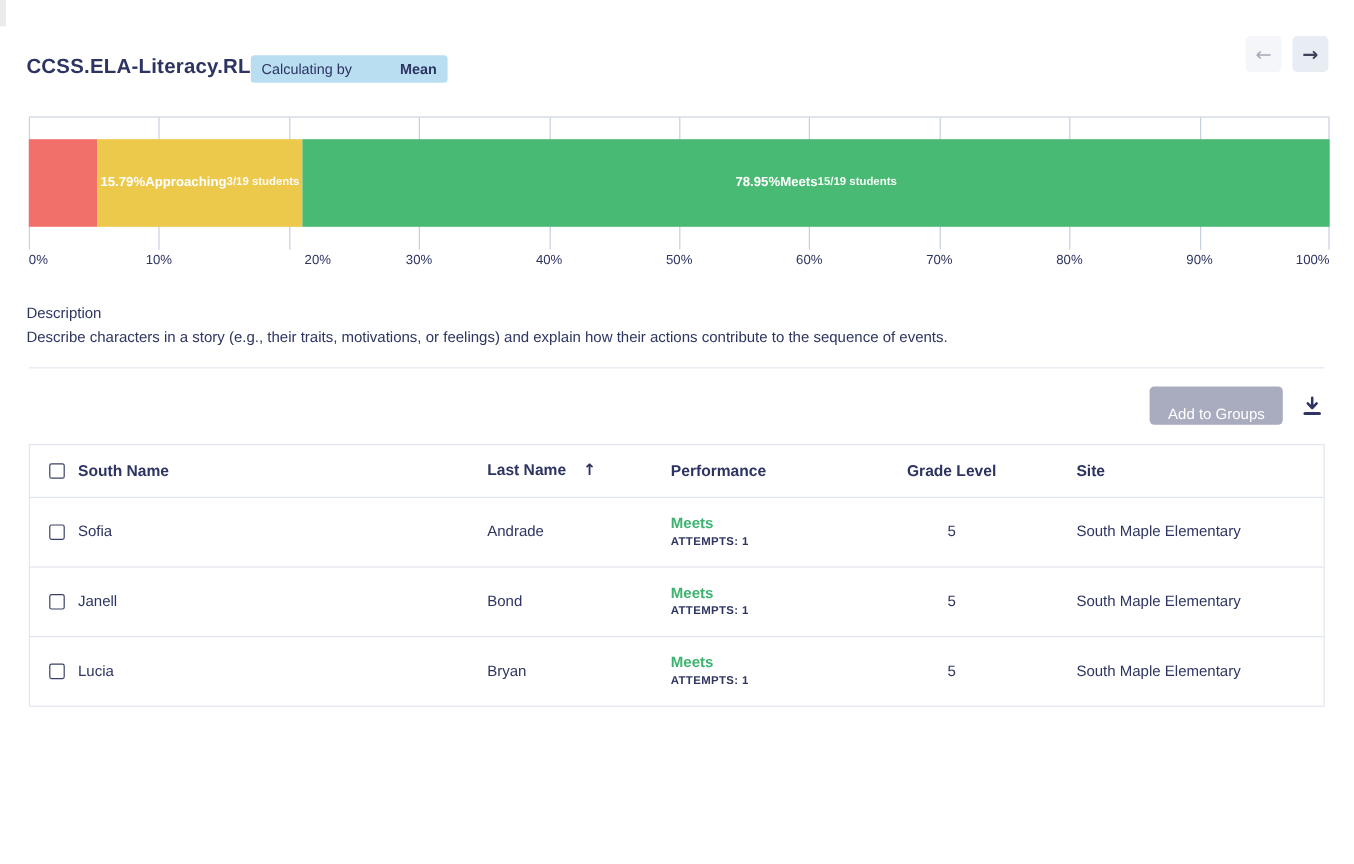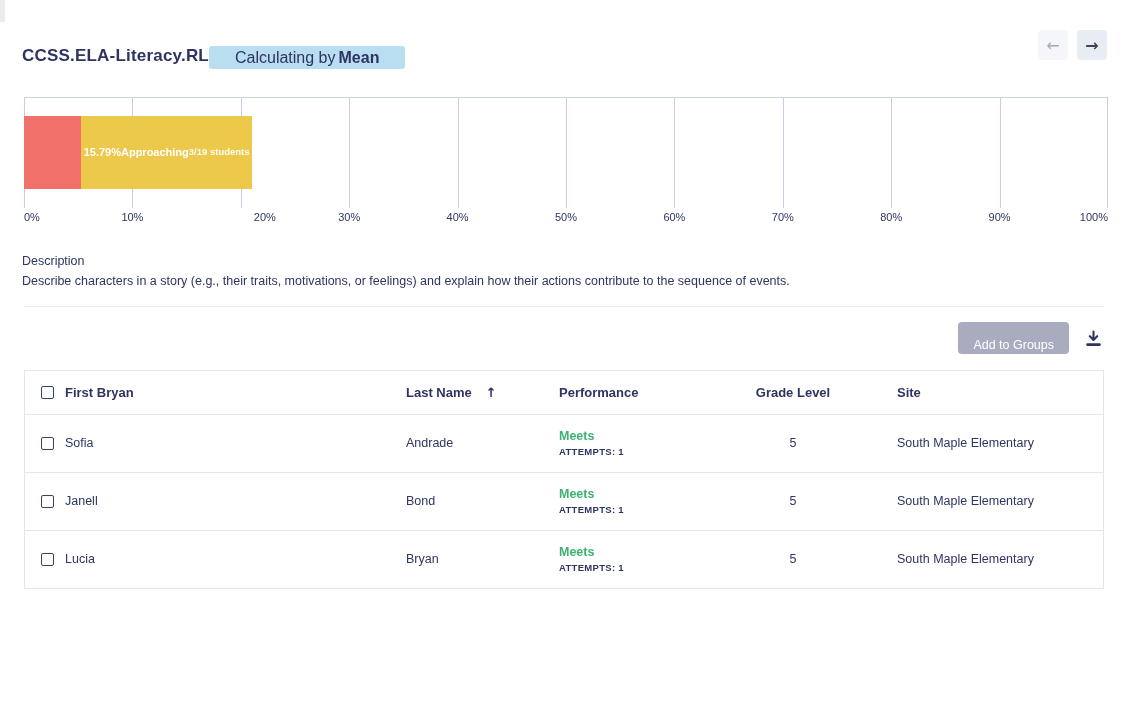--- a/index.html
+++ b/index.html
@@ -4,21 +4,21 @@
 <style>
   * { margin: 0; padding: 0; box-sizing: border-box; }
   html,body { width: 1128px; height: 720px; background: #ffffff; }
   body { font-family: "Liberation Sans", sans-serif; color: #2e3561; position: relative; overflow: hidden; }
 
   .edge-strip { position: absolute; left: 0; top: 0; width: 5px; height: 22px; background: #ebebeb; }
 
   
   .page-title { position: absolute; left: 22px; top: 46px; font-size: 17px; font-weight: bold; letter-spacing: 0.2px; color: #2d3462; }
   .calc-badge { position: absolute; left: 209px; top: 46px; height: 23px; display: inline-flex; align-items: center;
-    padding: 0 26px; background: #b9ddf1; border-radius: 3px; font-size: 16px; color: #2d3462; white-space: nowrap; }
+    padding: 0 9px; background: #b9ddf1; border-radius: 3px; font-size: 12px; color: #2d3462; white-space: nowrap; gap: 37px; }
   .calc-badge b { margin-left: 3px; }
   .nav-btn { position: absolute; top: 30px; width: 30px; height: 30px; border: none; border-radius: 4px;
     display: flex; align-items: center; justify-content: center; font-size: 16px; cursor: pointer;
     font-family: "DejaVu Sans", sans-serif; }
   .nav-btn.prev { left: 1038px; background: #f4f6f9; color: #a4aab6; }
   .nav-btn.next { left: 1077px; background: #e8edf4; color: #3d4358; font-weight: bold; }
 
   
   .chart { position: absolute; left: 24px; top: 97px; width: 1084px; height: 130px; }
   .plot { position: absolute; left: 0; top: 0; width: 100%; height: 110px; border-top: 1px solid #ccd3e0; }
@@ -88,20 +88,25 @@
       <div class="gridline" style="left: 80%;"></div>
       <div class="gridline" style="left: 90%;"></div>
       <div class="gridline" style="left: calc(100% - 1px);"></div>
       <div class="bar">
         <div class="seg" style="width: 5.26%; background: rgb(242, 112, 106);"></div>
         <div class="seg" style="width: 15.79%; background: rgb(236, 200, 75);">
           <div class="pct">15.79%</div>
           <div class="segname">Approaching</div>
           <div class="students">3/19 students</div>
         </div>
+        <div class="seg" style="width: 78.95%; background: rgb(73, 186, 115);">
+          <div class="pct">78.95%</div>
+          <div class="segname">Meets</div>
+          <div class="students">15/19 students</div>
+        </div>
       </div>
     </div>
   <div id="axis">
       <span class="axis-label first" style="left: 0%;">0%</span>
       <span class="axis-label" style="left: 10%;">10%</span>
       <span class="axis-label" style="left: 20%; margin-left: 24px;">20%</span>
       <span class="axis-label" style="left: 30%;">30%</span>
       <span class="axis-label" style="left: 40%;">40%</span>
       <span class="axis-label" style="left: 50%;">50%</span>
       <span class="axis-label" style="left: 60%;">60%</span>
@@ -131,21 +136,21 @@
         <col class="c2">
         <col class="c3">
         <col class="c4">
         <col class="c5">
       </colgroup>
     <thead>
       <tr>
         <th>
           <span class="cell-pad">
             <span class="checkbox"></span>
-            <span>First Bryan</span>
+            <span>South Name</span>
           </span>
         </th>
         <th>
           <span>Last Name</span><span class="sort-arrow">↑</span>
         </th>
         <th>Performance</th>
         <th class="center">Grade Level</th>
         <th>Site</th>
       </tr>
     </thead>

